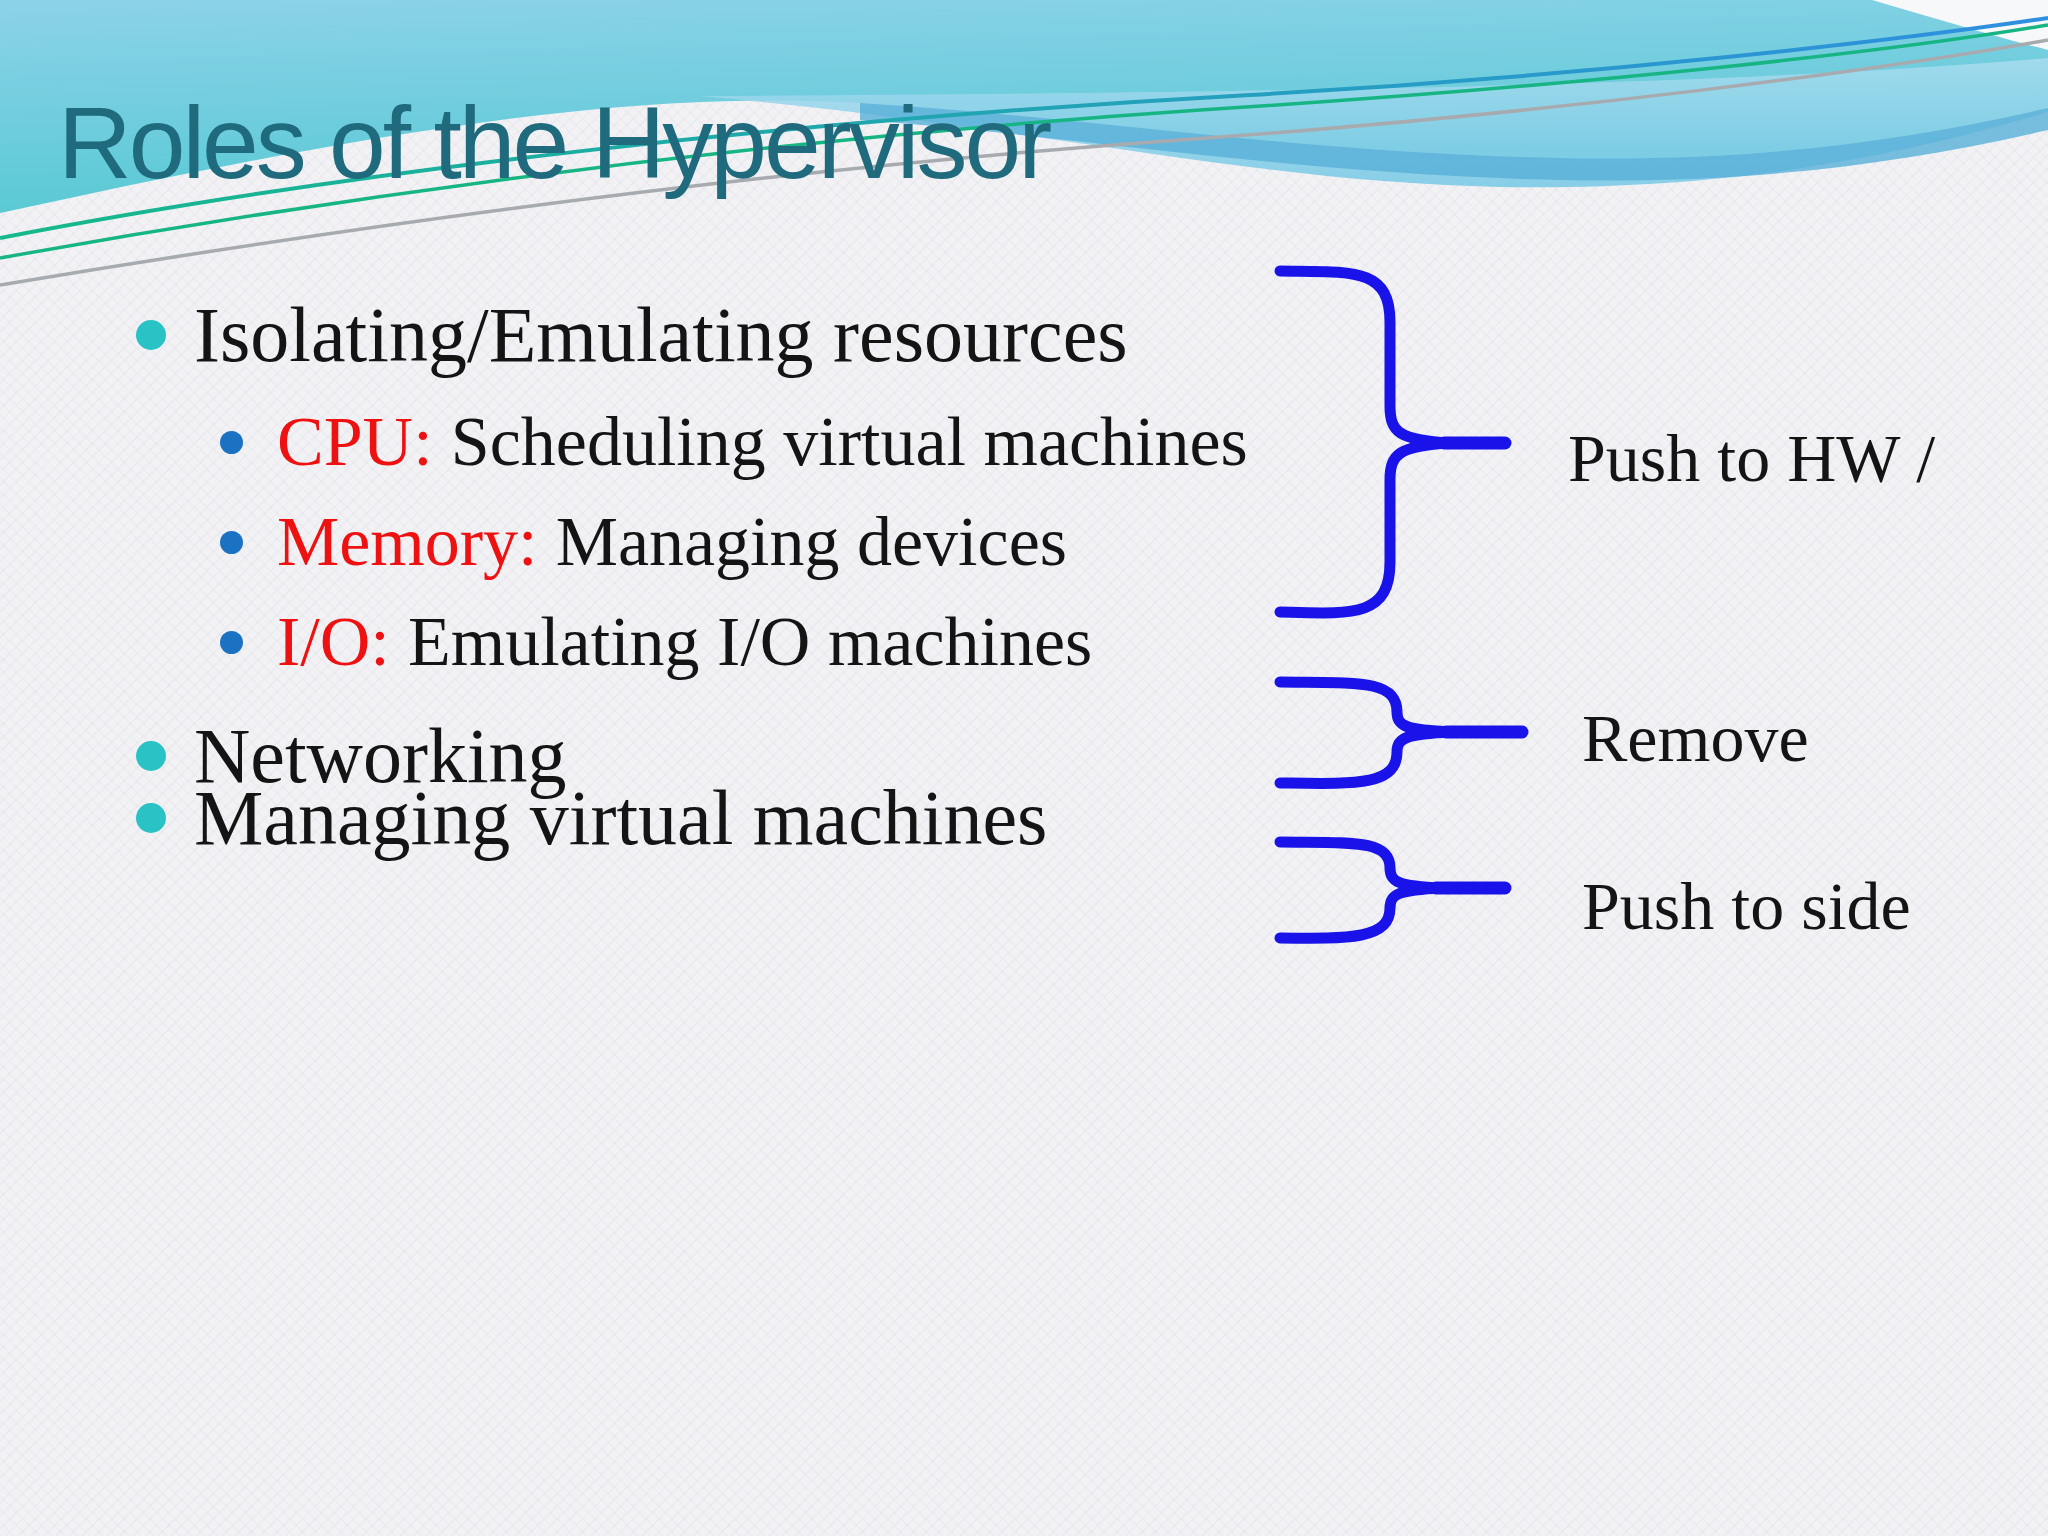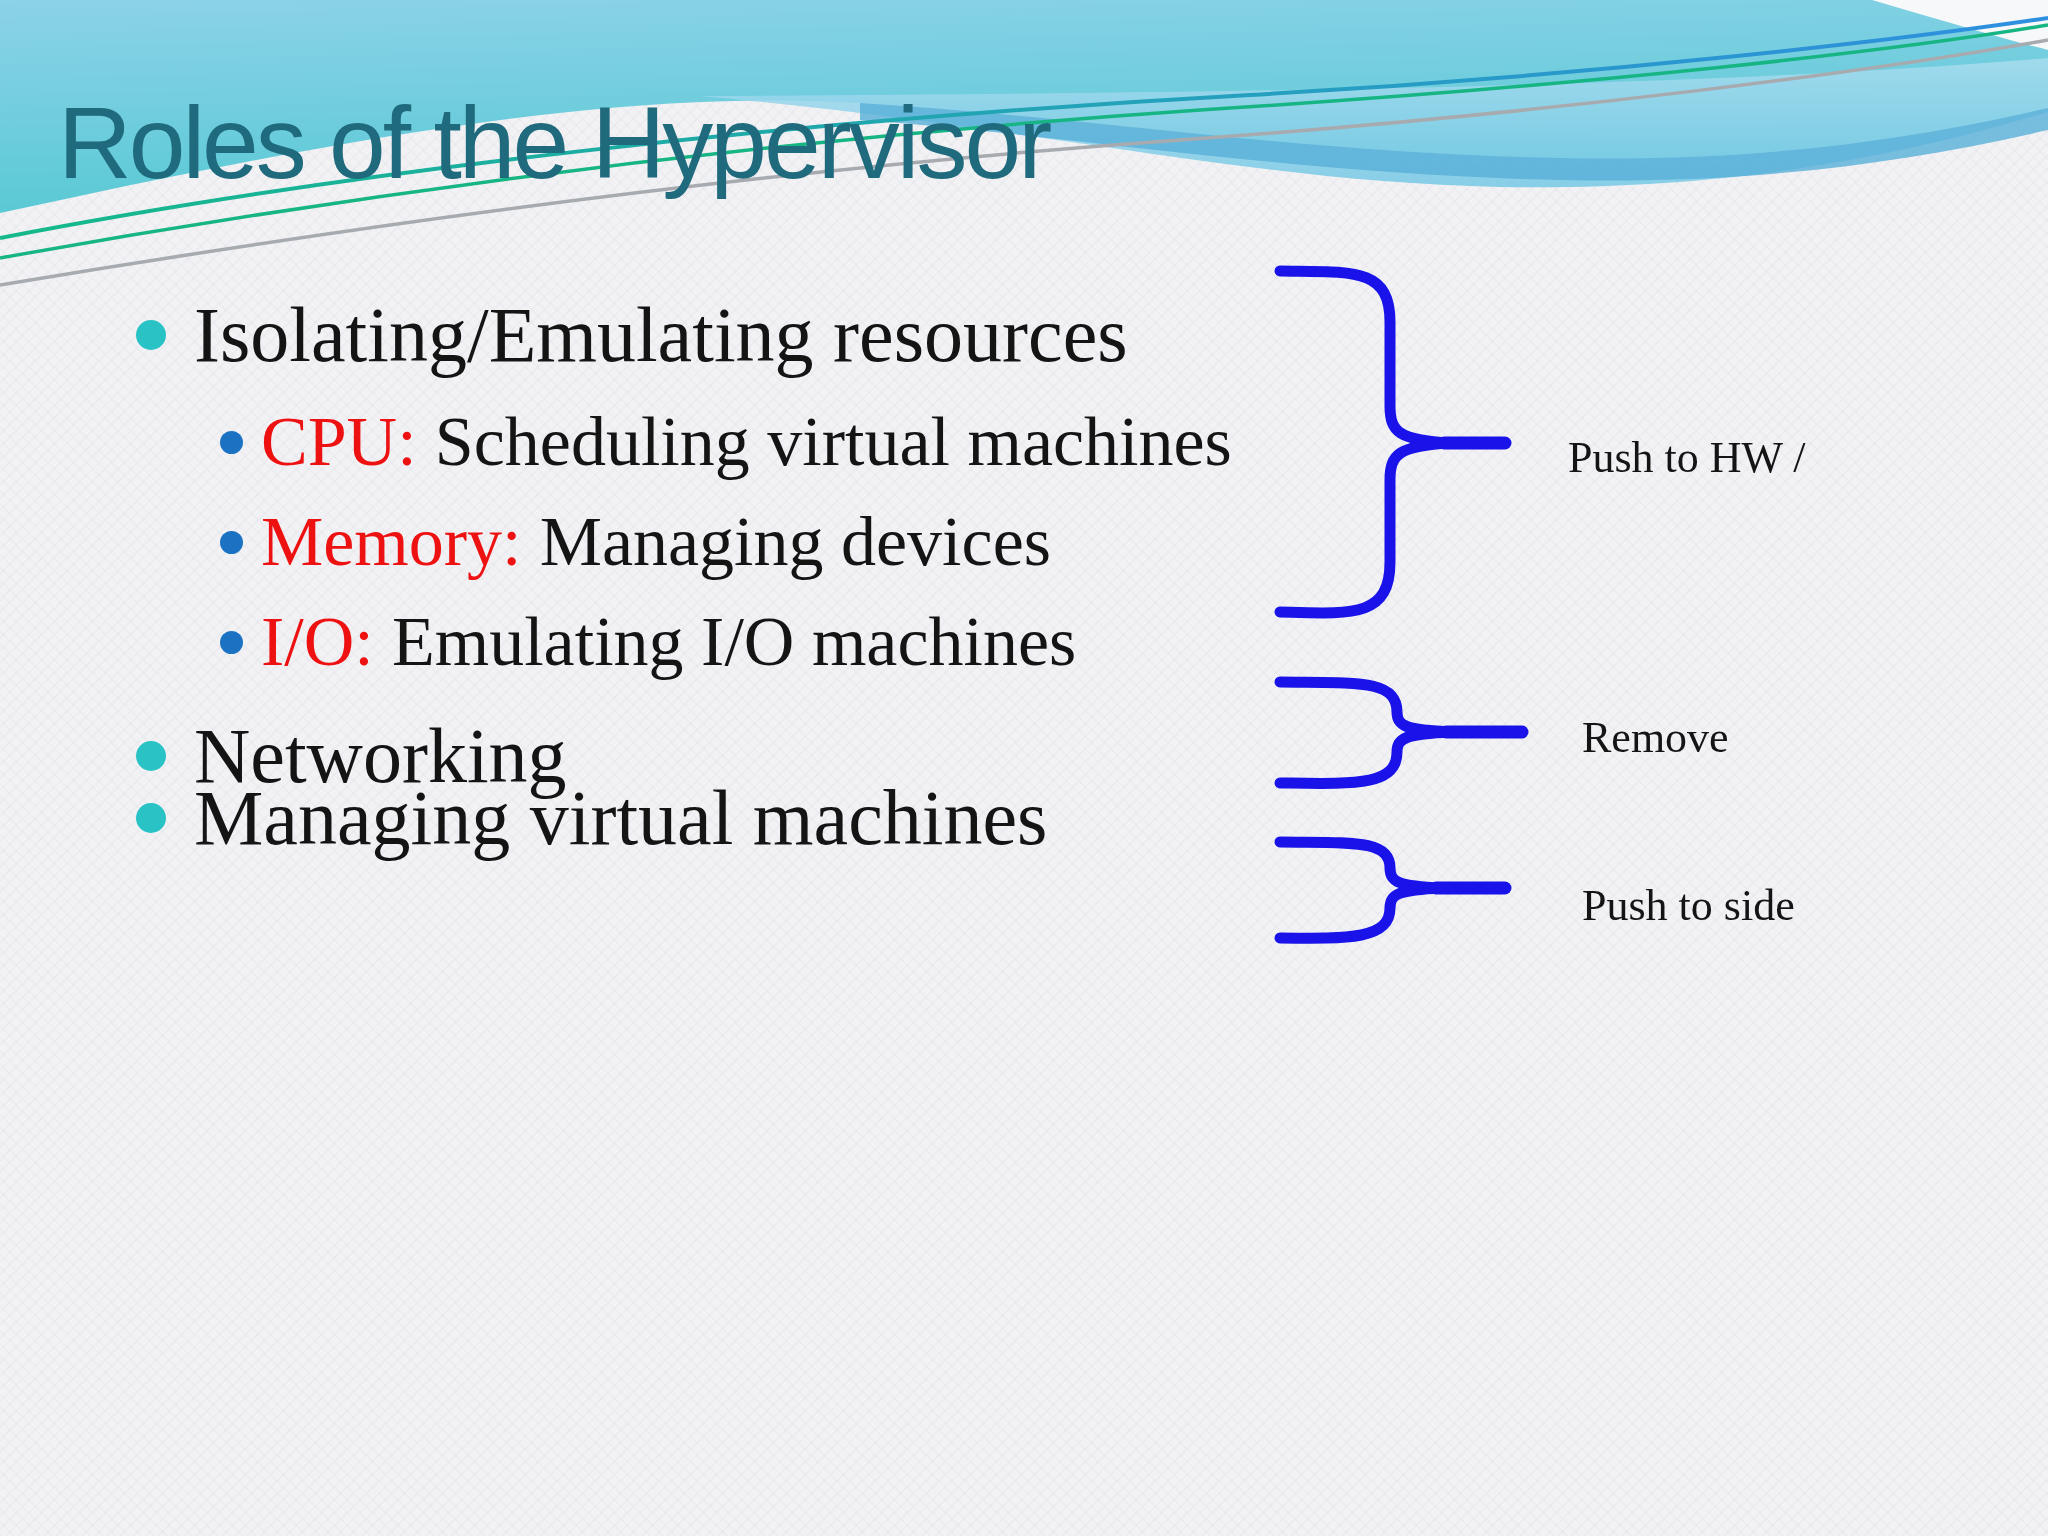--- a/index.html
+++ b/index.html
@@ -20,26 +20,26 @@
   .braces{position:absolute;top:0;left:0;z-index:2;}
   .page-title{
     position:absolute;left:58px;top:85px;z-index:3;
     font-family:"Liberation Sans","DejaVu Sans",sans-serif;
     font-size:102px;letter-spacing:-3px;font-weight:400;
     color:var(--title-color,#1f6a7c);
     white-space:nowrap;
   }
   .row{position:absolute;display:flex;align-items:center;white-space:nowrap;z-index:3;color:var(--text-color,#141414);}
   .row.l1{left:136px;height:96px;font-size:78px;gap:28px;}
-  .row.l2{left:220px;height:88px;font-size:70px;gap:18px;}
+  .row.l2{left:220px;height:88px;font-size:70px;gap:34px;}
   .dot{display:inline-block;border-radius:50%;flex:0 0 auto;}
   .l1 .dot{width:30px;height:30px;background:var(--bullet-level1,#29c3c6);}
   .l2 .dot{width:23px;height:23px;background:var(--bullet-level2,#1b72c2);}
   .prefix{color:var(--emphasis-red,#ee1111);margin-right:.26em;}
-  .callout{position:absolute;z-index:3;font-size:44px;color:var(--text-color,#141414);white-space:nowrap;}
+  .callout{position:absolute;z-index:3;font-size:68px;color:var(--text-color,#141414);white-space:nowrap;}
   .callout .ln{line-height:100px;}
   #callout-1{left:1568px;top:408px;}
   #callout-2{left:1582px;top:698px;}
   #callout-2 .ln{line-height:80px;}
   #callout-3{left:1582px;top:866px;}
   #callout-3 .ln{line-height:80px;}
 </style>
 </head>
 <body>
 

